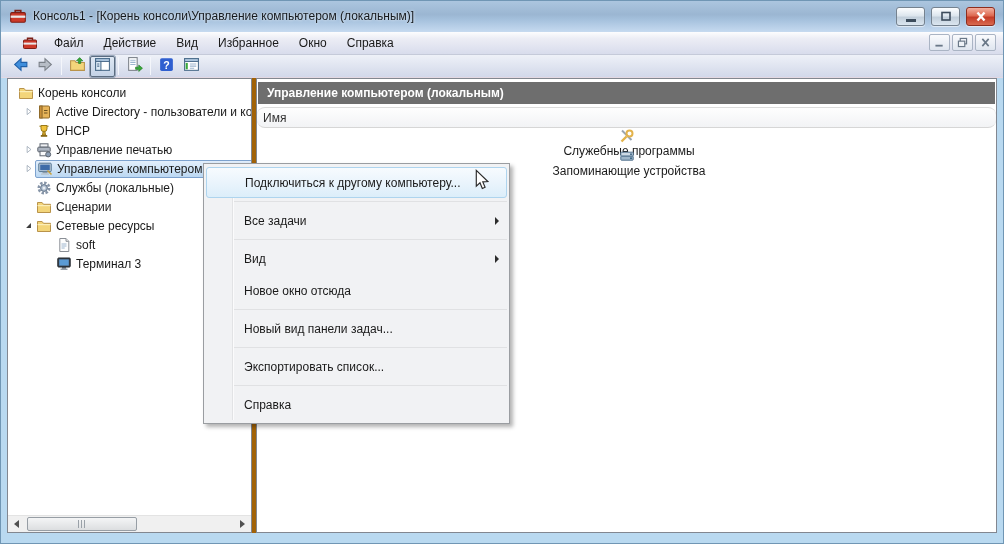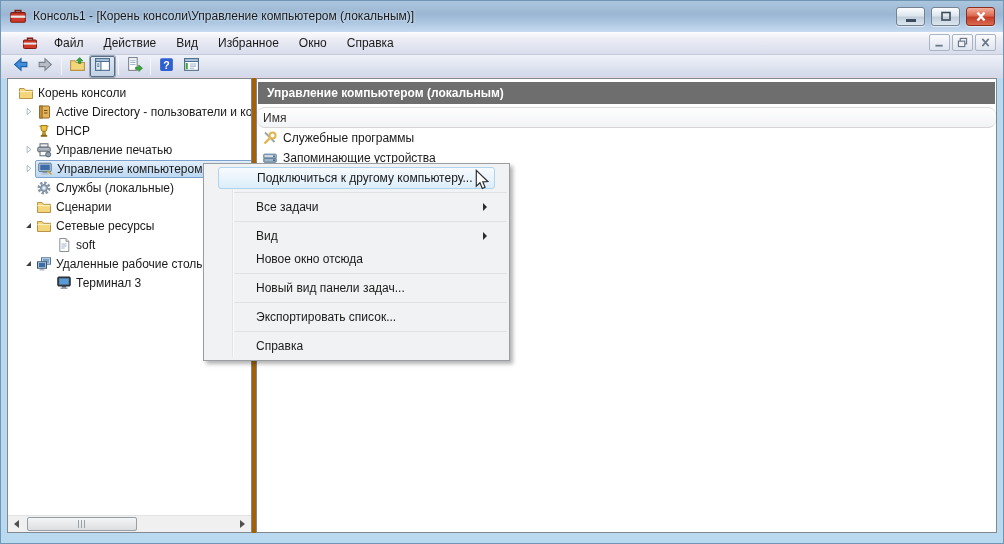--- a/index.html
+++ b/index.html
@@ -63,28 +63,28 @@
   .sb-track { flex:1; position:relative; }
   .sb-thumb { position:absolute; left:2px; top:1px; width:110px; height:14px; border:1px solid #979ea5;
     border-radius:2px; background:linear-gradient(180deg,#f4f5f6,#dcdee0); display:flex; align-items:center; justify-content:center; }
   .sb-grip { width:9px; height:8px; background:repeating-linear-gradient(90deg,#9aa1a8 0 1px,transparent 1px 3px); }
 
   
   .vh-header { margin:0 1px 3px 1px; height:22px; background:#6e6e6e; color:#fff; font-weight:bold;
     line-height:22px; padding-left:9px; white-space:nowrap; overflow:hidden; }
   .col-header { height:21px; border-top:1px solid #dcdcdc; border-bottom:1px solid #d6d6d6;
     background:linear-gradient(180deg,#fefefe,#f2f3f5); line-height:20px; padding-left:6px; color:#333;border-radius:8px; }
-  .list-row { height:20px; display:flex; align-items:center; padding-left:5px; white-space:nowrap; }
+  .list-row { height:20px; display:flex; align-items:center; padding-left:5px; white-space:nowrap;flex-direction:column; }
   .list-icon { width:16px; height:16px; flex:0 0 16px; margin-right:5px; }
 
   
   .context-menu { position:absolute; left:203px; top:163px; width:307px; background:#f1f2f4;
     border:1px solid #9a9da1; box-shadow:3px 3px 4px rgba(0,0,0,.3); padding:2px 0; z-index:50; }
   .menu-gutter { position:absolute; left:28px; top:3px; bottom:3px; width:1px; background:#e2e3e5; box-shadow:1px 0 0 #fbfbfc; }
-  .cmenu-item { position:relative; height:22px; display:flex; align-items:center; padding-left:38px; padding-right:8px; margin:1px 14px; }
+  .cmenu-item { position:relative; height:31px; display:flex; align-items:center; padding-left:38px; padding-right:8px; margin:1px 2px; }
   .cmenu-item.highlight { border:1px solid #aed4ee; border-radius:3px;
     background:linear-gradient(180deg,#f7fbfe 0%,#eaf4fc 50%,#dceefa 100%); }
   .cmenu-label { flex:1; white-space:nowrap; }
   .cmenu-sep { margin:3px 2px 3px 30px; border-top:1px solid #e0e1e3; }
   .sub-arrow { width:0; height:0; border-left:4px solid #2c2c2c; border-top:4px solid transparent; border-bottom:4px solid transparent; }
 
   
   .cursor { position:absolute; left:474px; top:169px; width:15px; height:22px; z-index:99; }
 </style>
 </head>
@@ -332,40 +332,20 @@
           <span class="expander"></span>
           <span class="tree-sel">
             <span class="tree-icon">
               <svg viewBox="0 0 16 16">
                 <path d="M3.8 1.5h6.2l2.8 2.8v10.2H3.8z" fill="#fdfdfd" stroke="#8a8f96"></path>
                 <path d="M10 1.5v2.8h2.8" fill="#e8eaec" stroke="#8a8f96"></path>
                 <path d="M5.5 7h5M5.5 9h5M5.5 11h3.2" stroke="#9eb6cf"></path>
               </svg>
             </span>
             <span>soft</span>
-          </span>
-        </div>
-        <div class="tree-row lvl1">
-          <span class="expander">
-            <svg viewBox="0 0 16 16">
-              <path d="M11.5 4.5v7h-7z" fill="#3c3c3c"></path>
-            </svg>
-          </span>
-          <span class="tree-sel">
-            <span class="tree-icon">
-              <svg viewBox="0 0 16 16">
-                <rect x="5.5" y="1.8" width="9" height="6.4" fill="#dfe9f2" stroke="#51728f"></rect>
-                <rect x="6.8" y="3" width="6.4" height="4" fill="#7ba3c9"></rect>
-                <rect x="1.5" y="5.8" width="9" height="6.4" fill="#c3d7e8" stroke="#39546e"></rect>
-                <rect x="2.8" y="7" width="6.4" height="4" fill="#3e6ca8"></rect>
-                <rect x="4.5" y="12.2" width="3" height="1.2" fill="#6a7a88"></rect>
-                <rect x="3.5" y="13.4" width="5" height="1" fill="#9aa8b4"></rect>
-              </svg>
-            </span>
-            <span>Удаленные рабочие столы</span>
           </span>
         </div>
         <div class="tree-row lvl2">
           <span class="expander"></span>
           <span class="tree-sel">
             <span class="tree-icon">
               <svg viewBox="0 0 16 16">
                 <rect x="1.8" y="2" width="12.4" height="9" rx="0.8" fill="#3a434d" stroke="#20262c"></rect>
                 <rect x="3.2" y="3.4" width="9.6" height="6.2" fill="#5b9bd5"></rect>
                 <rect x="6" y="11" width="4" height="1.6" fill="#4a545e"></rect>

